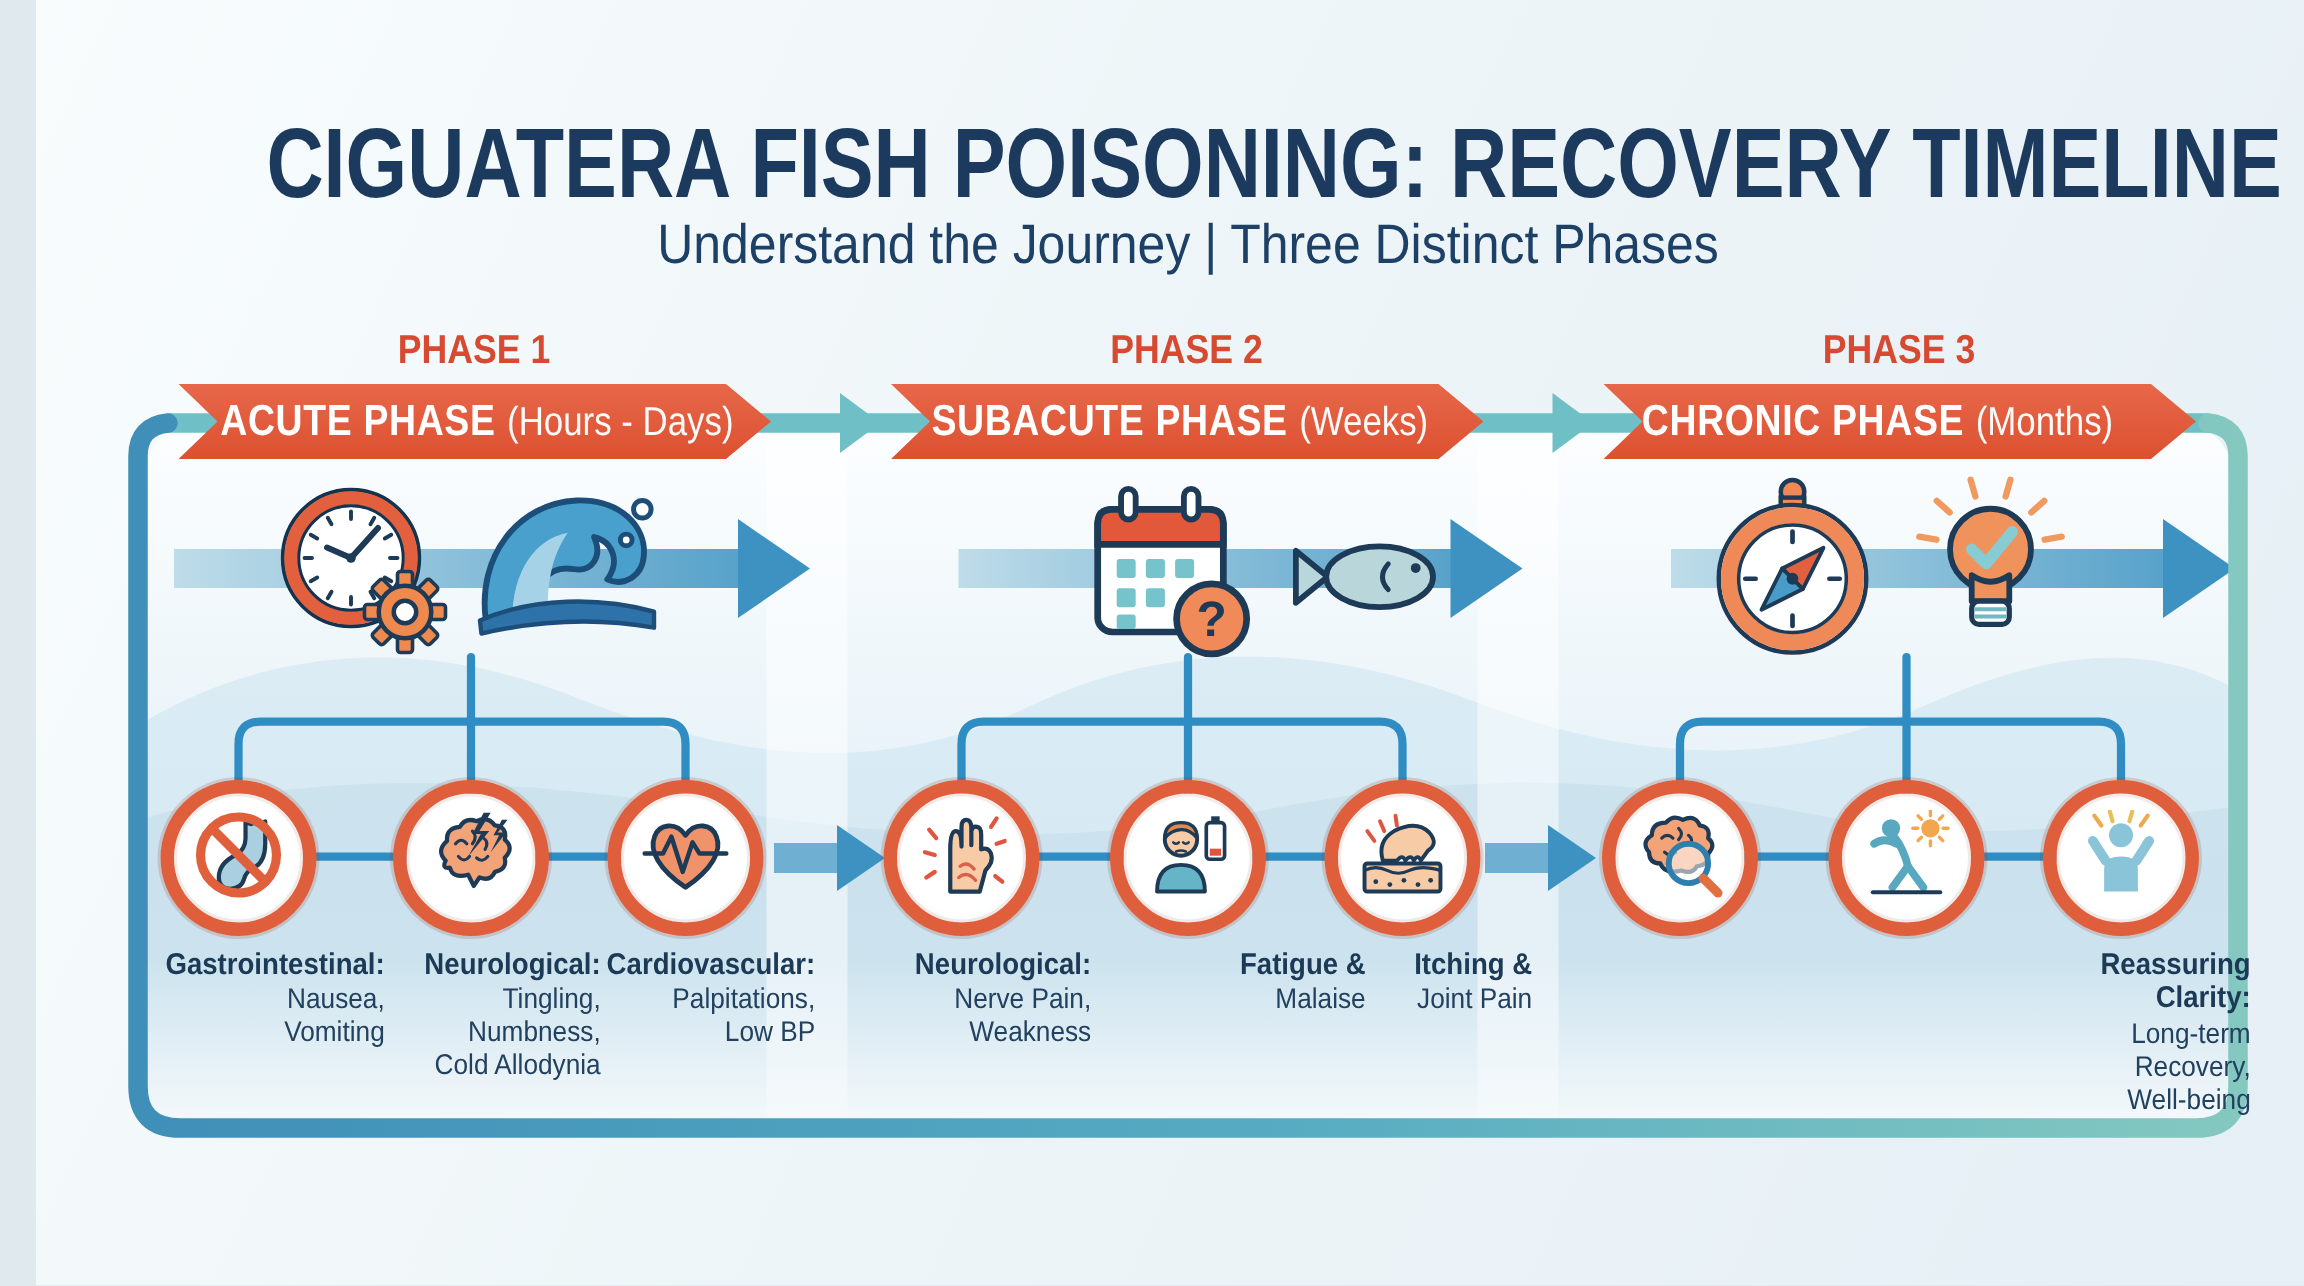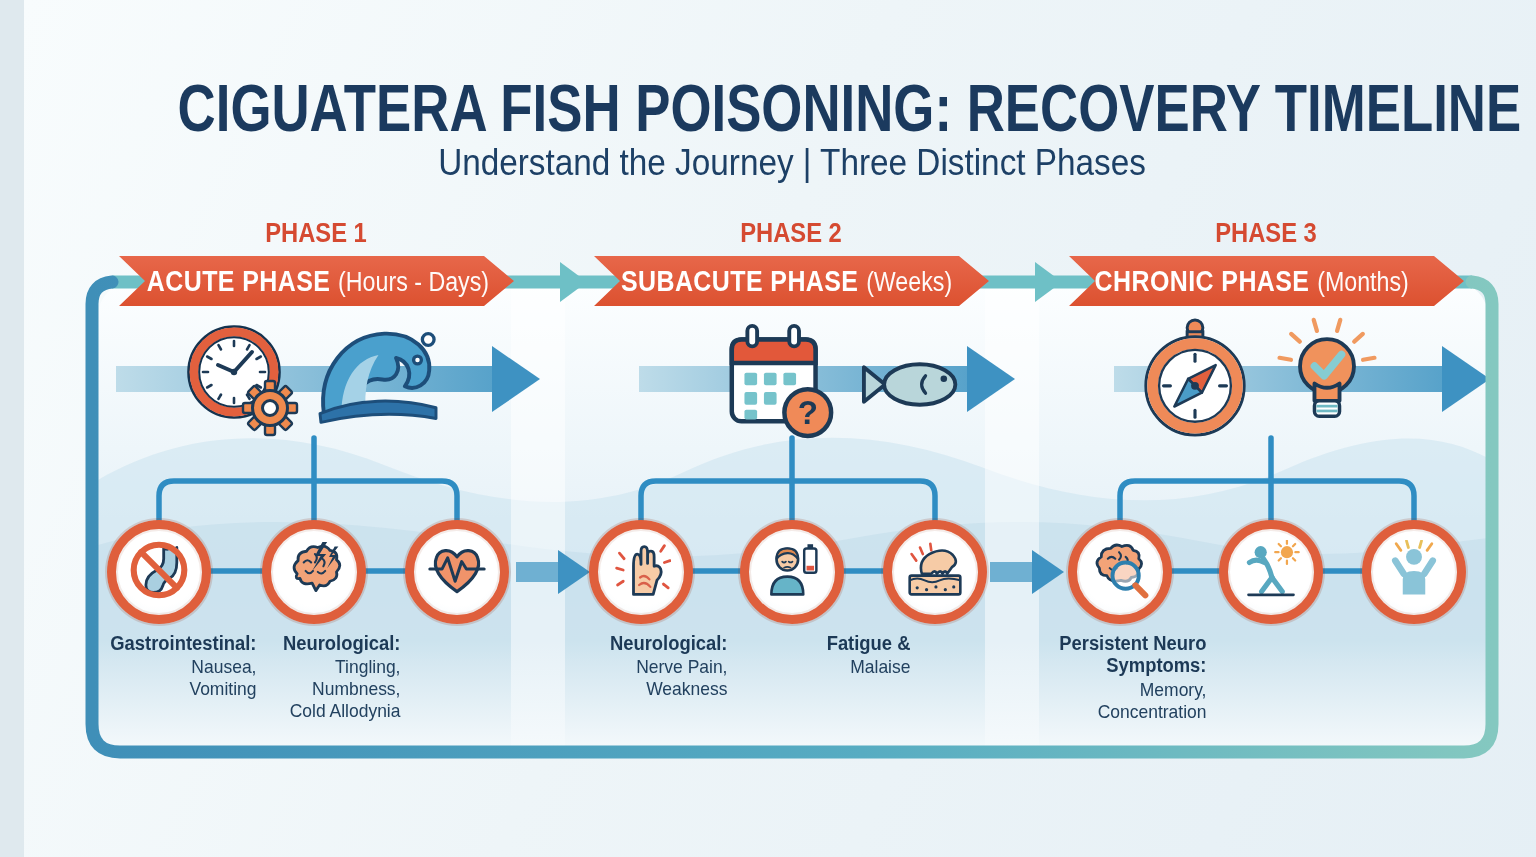--- a/index.html
+++ b/index.html
@@ -383,31 +383,41 @@
     <div class="sym-h">Gastrointestinal:</div>
     <div class="sym-d">Nausea,
 Vomiting</div>
   </div>
   <div class="abs sym-label" style="left:196px">
     <div class="sym-h">Neurological:</div>
     <div class="sym-d">Tingling,
 Numbness,
 Cold Allodynia</div>
   </div>
+  <div class="abs sym-label" style="left:339px">
+    <div class="sym-h">Cardiovascular:</div>
+    <div class="sym-d">Palpitations,
+Low BP</div>
+  </div>
 
   <div class="abs sym-label" style="left:523px">
     <div class="sym-h">Neurological:</div>
     <div class="sym-d">Nerve Pain,
 Weakness</div>
   </div>
   <div class="abs sym-label" style="left:706px">
     <div class="sym-h">Fatigue &amp;</div>
     <div class="sym-d">Malaise</div>
   </div>
-
-  <div class="abs sym-label" style="left:1002px">
-    <div class="sym-h">Persistent Neuro
-Symptoms:</div>
-    <div class="sym-d">Memory,
-Concentration</div>
+  <div class="abs sym-label" style="left:817px">
+    <div class="sym-h">Itching &amp;</div>
+    <div class="sym-d">Joint Pain</div>
+  </div>
+
+  <div class="abs sym-label" style="left:1296px">
+    <div class="sym-h">Reassuring
+Clarity:</div>
+    <div class="sym-d">Long-term
+Recovery,
+Well-being</div>
   </div>
 
 </div>
 
 </body></html>

